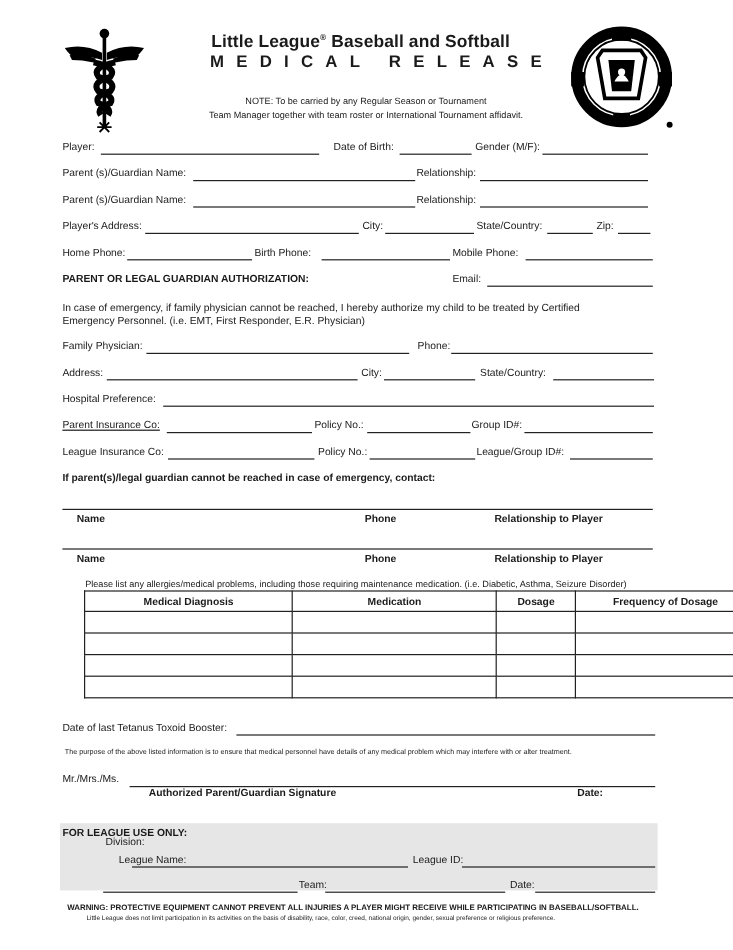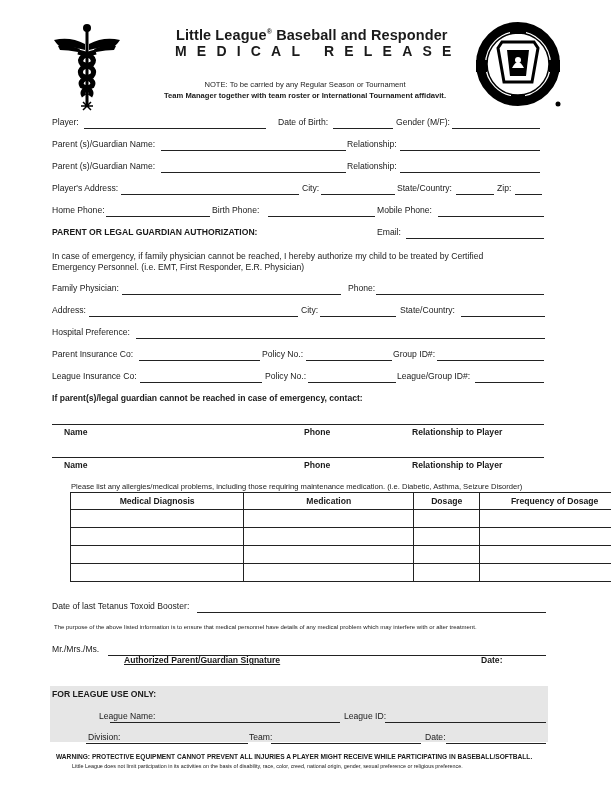--- a/index.html
+++ b/index.html
@@ -29,25 +29,25 @@
     <path d="M68 18 Q52 14 37 22 L37 28 Q50 24 60 26 Q64 24 68 18 Z" fill="#000"></path>
     <path d="M6 24 Q16 22 28 27 L26 30 Q16 28 8 28 Z" fill="#000"></path>
     <path d="M64 24 Q54 22 42 27 L44 30 Q54 28 62 28 Z" fill="#000"></path>
     <path d="M26 30 Q46 34 40 42 Q24 46 30 54 Q44 58 40 64 Q28 68 32 74" stroke="#000" stroke-width="5" fill="none"></path>
     <path d="M44 30 Q24 34 30 42 Q46 46 40 54 Q26 58 30 64 Q42 68 38 74" stroke="#000" stroke-width="5" fill="none"></path>
     <path d="M29 84 L41 84 M31 80 L39 88 M39 80 L31 88" stroke="#000" stroke-width="1.5"></path>
   </svg>
 </div>
 
 <div class="title1">
-  <span>Little League</span><sup>®</sup><span> Baseball and Responder</span>
+  <span>Little League</span><sup>®</sup><span> Baseball and Softball</span>
 </div>
 <div class="title2">MEDICAL RELEASE</div>
 <div class="note" style="top:80px;">NOTE: To be carried by any Regular Season or Tournament</div>
-<div class="note" style="top:91px;font-weight:bold;">Team Manager together with team roster or International Tournament affidavit.</div>
+<div class="note" style="top:91px;">Team Manager together with team roster or International Tournament affidavit.</div>
 
 <div class="abs" style="left:474px;top:20px;width:90px;height:90px;">
   <svg width="90" height="90" viewBox="0 0 90 90">
     <circle cx="44" cy="44" r="41" fill="none" stroke="#000" stroke-width="2"></circle>
     <circle cx="44" cy="44" r="37" fill="none" stroke="#000" stroke-width="8"></circle>
     <circle cx="44" cy="44" r="31" fill="none" stroke="#000" stroke-width="1.5"></circle>
     <rect x="36" y="3" width="16" height="11" fill="#000"></rect>
     <rect x="2" y="40" width="11" height="12" fill="#000"></rect>
     <rect x="75" y="40" width="11" height="12" fill="#000"></rect>
     <rect x="37" y="75" width="14" height="10" fill="#000"></rect>
@@ -107,21 +107,21 @@
 <div class="lbl" style="left:52px;top:305px;">Address:</div>
 <input class="fld" style="left: 89px; top: 305px; width: 209px;">
 <div class="lbl" style="left:301px;top:305px;">City:</div>
 <input class="fld" style="left: 320px; top: 305px; width: 76px;">
 <div class="lbl" style="left:400px;top:305px;">State/Country:</div>
 <input class="fld" style="left: 461px; top: 305px; width: 84px;">
 
 <div class="lbl" style="left:52px;top:327px;">Hospital Preference:</div>
 <input class="fld" style="left: 136px; top: 327px; width: 409px;">
 
-<div class="lbl" style="left:52px;top:349px;">Parent Insurance Co:</div>
+<div class="lbl" style="left:52px;top:349px;text-decoration:underline;">Parent Insurance Co:</div>
 <input class="fld" style="left: 139px; top: 349px; width: 121px;">
 <div class="lbl" style="left:262px;top:349px;">Policy No.:</div>
 <input class="fld" style="left: 306px; top: 349px; width: 86px;">
 <div class="lbl" style="left:393px;top:349px;">Group ID#:</div>
 <input class="fld" style="left: 437px; top: 349px; width: 107px;">
 
 <div class="lbl" style="left:52px;top:371px;">League Insurance Co:</div>
 <input class="fld" style="left: 140px; top: 371px; width: 122px;">
 <div class="lbl" style="left:265px;top:371px;">Policy No.:</div>
 <input class="fld" style="left: 308px; top: 371px; width: 88px;">
@@ -183,31 +183,31 @@
 </tbody>
   </table>
 
 <div class="lbl" style="left:52px;top:601px;">Date of last Tetanus Toxoid Booster:</div>
 <input class="fld" style="left: 197px; top: 601px; width: 349px;">
 
 <div class="lbl" style="left:54px;top:622px;font-size:6px;">The purpose of the above listed information is to ensure that medical personnel have details of any medical problem which may interfere with or alter treatment.</div>
 
 <div class="lbl" style="left:52px;top:644px;">Mr./Mrs./Ms.</div>
 <input class="fld" style="left: 108px; top: 644px; width: 438px;">
-<div class="lbl bold" style="left:124px;top:655px;text-decoration:underline;">Authorized Parent/Guardian Signature</div>
+<div class="lbl bold" style="left:124px;top:655px;">Authorized Parent/Guardian Signature</div>
 <div class="lbl bold" style="left:481px;top:655px;">Date:</div>
 
 <div class="shade"></div>
 <div class="lbl bold" style="left:52px;top:689px;">FOR LEAGUE USE ONLY:</div>
 <div class="lbl" style="left:52px;top:711px;padding-left:47px;">League Name:</div>
 <input class="fld" style="left: 110px; top: 711px; width: 230px;">
 <div class="lbl" style="left:344px;top:711px;">League ID:</div>
 <input class="fld" style="left: 385px; top: 711px; width: 161px;">
 
-<div class="lbl" style="left:52px;top:732px;padding-left:36px;">Division:</div>
+<div class="lbl" style="left:52px;top:696px;padding-left:36px;">Division:</div>
 <input class="fld" style="left: 86px; top: 732px; width: 162px;">
 <div class="lbl" style="left:249px;top:732px;">Team:</div>
 <input class="fld" style="left: 271px; top: 732px; width: 150px;">
 <div class="lbl" style="left:425px;top:732px;">Date:</div>
 <input class="fld" style="left: 446px; top: 732px; width: 100px;">
 
 <div class="lbl bold" style="left:56px;top:752px;font-size:6.6px;">WARNING: PROTECTIVE EQUIPMENT CANNOT PREVENT ALL INJURIES A PLAYER MIGHT RECEIVE WHILE PARTICIPATING IN BASEBALL/SOFTBALL.</div>
 <div class="lbl" style="left:72px;top:761px;font-size:5.4px;">Little League does not limit participation in its activities on the basis of disability, race, color, creed, national origin, gender, sexual preference or religious preference.</div>
 
 </body></html>

